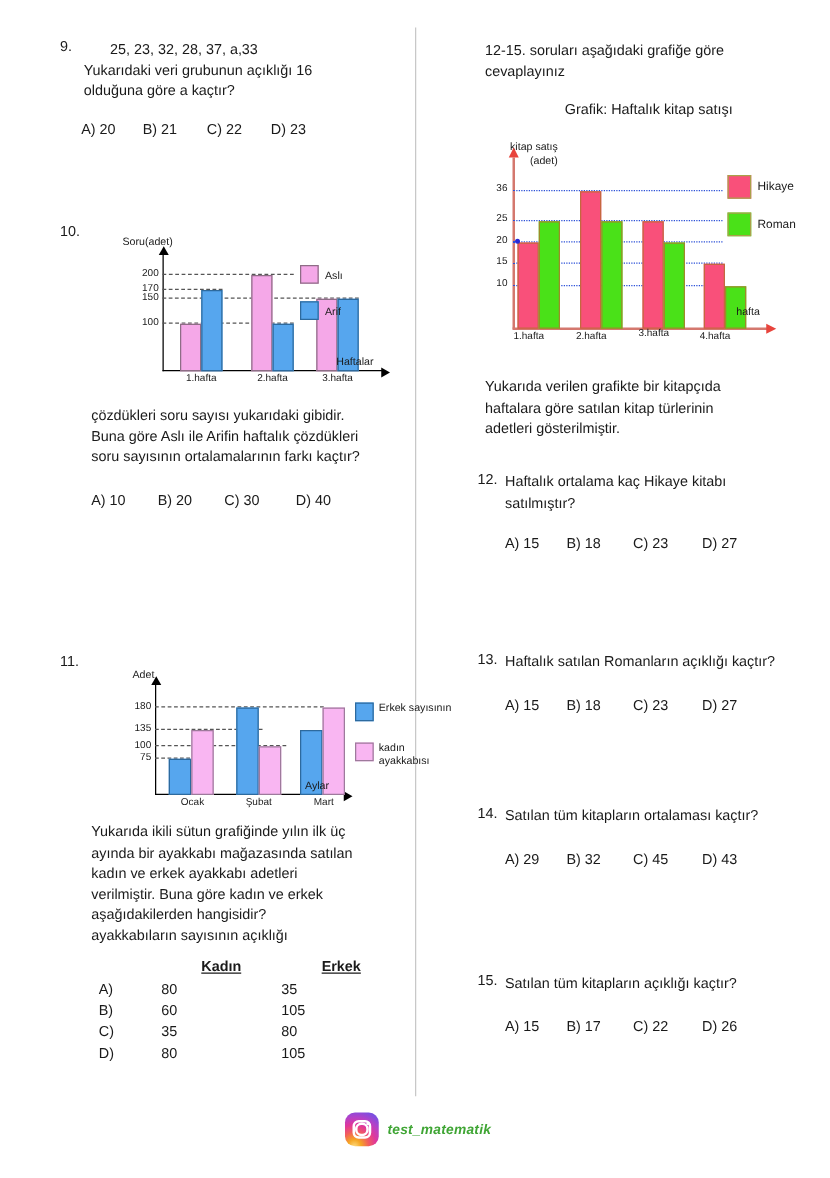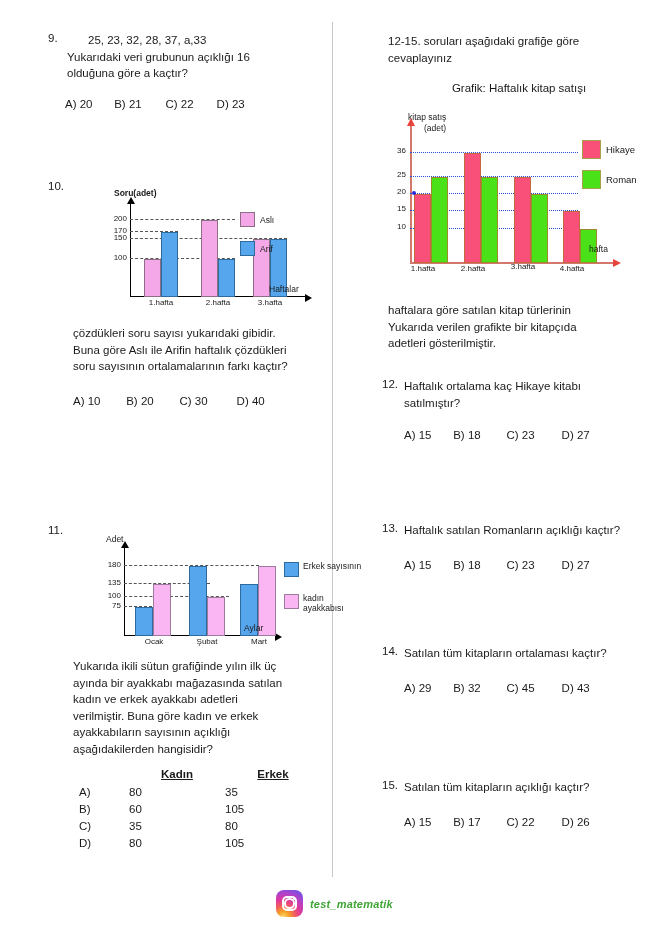--- a/index.html
+++ b/index.html
@@ -108,21 +108,21 @@
         <span style="width:48px;">C) 22</span>
         <span>D) 23</span>
       </div>
     </div>
 
     <div class="q" style="left:48px; top:180px; width:284px;">
       <span class="qnum" style="left:0; top:0;">10.</span>
 
       <div class="chart" style="position:relative; left:34px; top:8px; width:250px; height:125px;">
 
-        <div class="axtitle" style="left:32px; top:0px;font-weight:bold;">Soru(adet)</div>
+        <div class="axtitle" style="left:16px; top:0px;">Soru(adet)</div>
 
         <div class="axis-v" style="left:48px; top:16px; width:1.4px; height:93px;"></div>
         <div class="arrow-up" style="left:44.5px; top:9px; border-bottom:7px solid #000;"></div>
         <div class="axis-h" style="left:48px; top:108px; width:176px; height:1.4px;"></div>
         <div class="arrow-right" style="left:223px; top:105.5px; border-left:7px solid #000;"></div>
 
         <div class="gline" style="left:48px; top:31px;  width:105px;"></div>
         <div class="gline" style="left:48px; top:42.5px; width:48px;"></div>
         <div class="gline" style="left:48px; top:50.2px; width:157px;"></div>
         <div class="gline" style="left:48px; top:69.5px; width:105px;"></div>
@@ -205,22 +205,22 @@
         <div class="legend-txt" style="left:241px; top:27px; width:60px;">Erkek sayısının</div>
         <div class="legend-box" style="left:222px; top:60px; background:#f9b6f2; border:1px solid #9e7a9c;"></div>
         <div class="legend-txt" style="left:241px; top:59px; width:60px;">kadın ayakkabısı</div>
       </div>
 
       <div style="margin-top:16px; margin-left:25px;">
         <div class="qtext">Yukarıda ikili sütun grafiğinde yılın ilk üç</div>
         <div class="qtext">ayında bir ayakkabı mağazasında satılan</div>
         <div class="qtext">kadın ve erkek ayakkabı adetleri</div>
         <div class="qtext">verilmiştir. Buna göre kadın ve erkek</div>
+        <div class="qtext">aşağıdakilerden hangisidir?</div>
         <div class="qtext">ayakkabıların sayısının açıklığı</div>
-        <div class="qtext">aşağıdakilerden hangisidir?</div>
 
         <table class="anstable">
           <tbody>
               <tr>
             <th class="lbl"></th>
             <th class="c1">Kadın</th>
             <th class="c2">Erkek</th>
           </tr>
           <tr>
             <td class="lbl">A)</td>
@@ -299,22 +299,22 @@
       <div class="xlab" style="left:157px; top:160px; width:62px;">4.hafta</div>
       <div class="axtitle" style="left:205px; top:140px;">hafta</div>
 
       <div class="legend-box" style="left:198px; top:36px; width:19px; height:19px; background:#f9507a; border:1.4px solid #a9a14a;"></div>
       <div class="legend-txt" style="left:222px; top:41px; font-size:9.5px;">Hikaye</div>
       <div class="legend-box" style="left:198px; top:66px; width:19px; height:19px; background:#4ae118; border:1.4px solid #a9a14a;"></div>
       <div class="legend-txt" style="left:222px; top:71px; font-size:9.5px;">Roman</div>
     </div>
 
     <div class="q" style="left:56px; top:302px; width:270px;">
+      <div class="qtext">Yukarıda verilen grafikte bir kitapçıda</div>
       <div class="qtext">haftalara göre satılan kitap türlerinin</div>
-      <div class="qtext">Yukarıda verilen grafikte bir kitapçıda</div>
       <div class="qtext">adetleri gösterilmiştir.</div>
     </div>
 
     <div class="q" style="left:50px; top:378px; width:280px;">
       <div style="position:relative;">
         <span class="qnum" style="left:0; top:0;">12.</span>
         <div class="qtext" style="margin-left:22px;">Haftalık ortalama kaç Hikaye kitabı</div>
       </div>
       <div class="qtext" style="margin-left:22px;">satılmıştır?</div>
       <div class="opts" style="margin-left:22px; margin-top:18px;">

